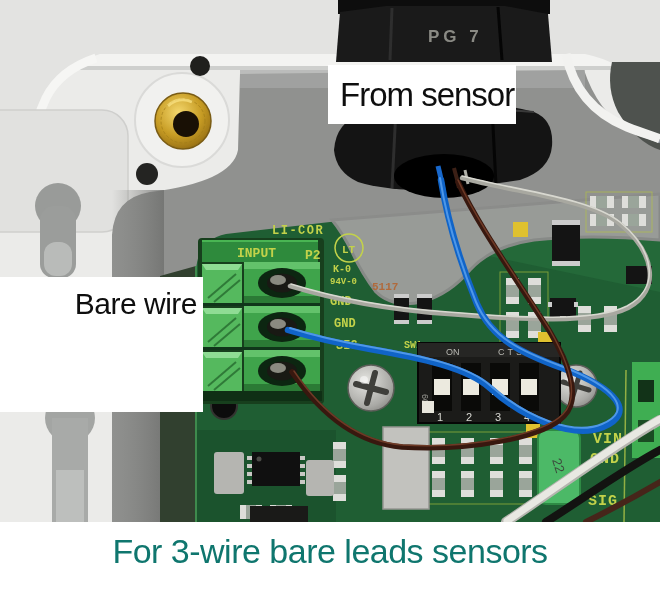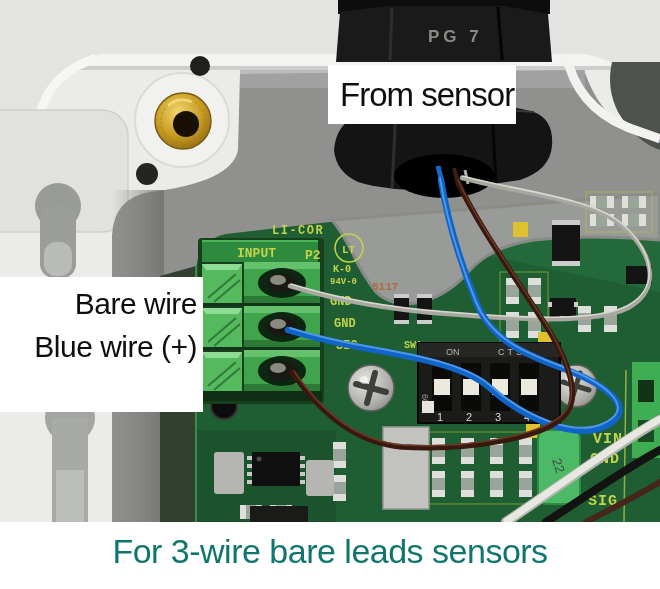--- a/index.html
+++ b/index.html
@@ -356,20 +356,19 @@
         <path d="M660,450 C626,468 584,498 546,522" stroke="#131311" stroke-width="8"></path>
         <path d="M660,482 C636,496 610,510 586,522" stroke="#46251a" stroke-width="6"></path>
       </g>
     </svg>
 
     <div class="anno" id="from-sensor">
       <span>From sensor</span>
     </div>
     <div class="anno" id="wire-labels">
       <div>Bare wire</div>
-      <div>Blue wire (+)</div>
     </div>
   </div>
 
   <div id="caption-area">
     <span>For 3-wire bare leads sensors</span>
   </div>
 </div>
 
 </body></html>

